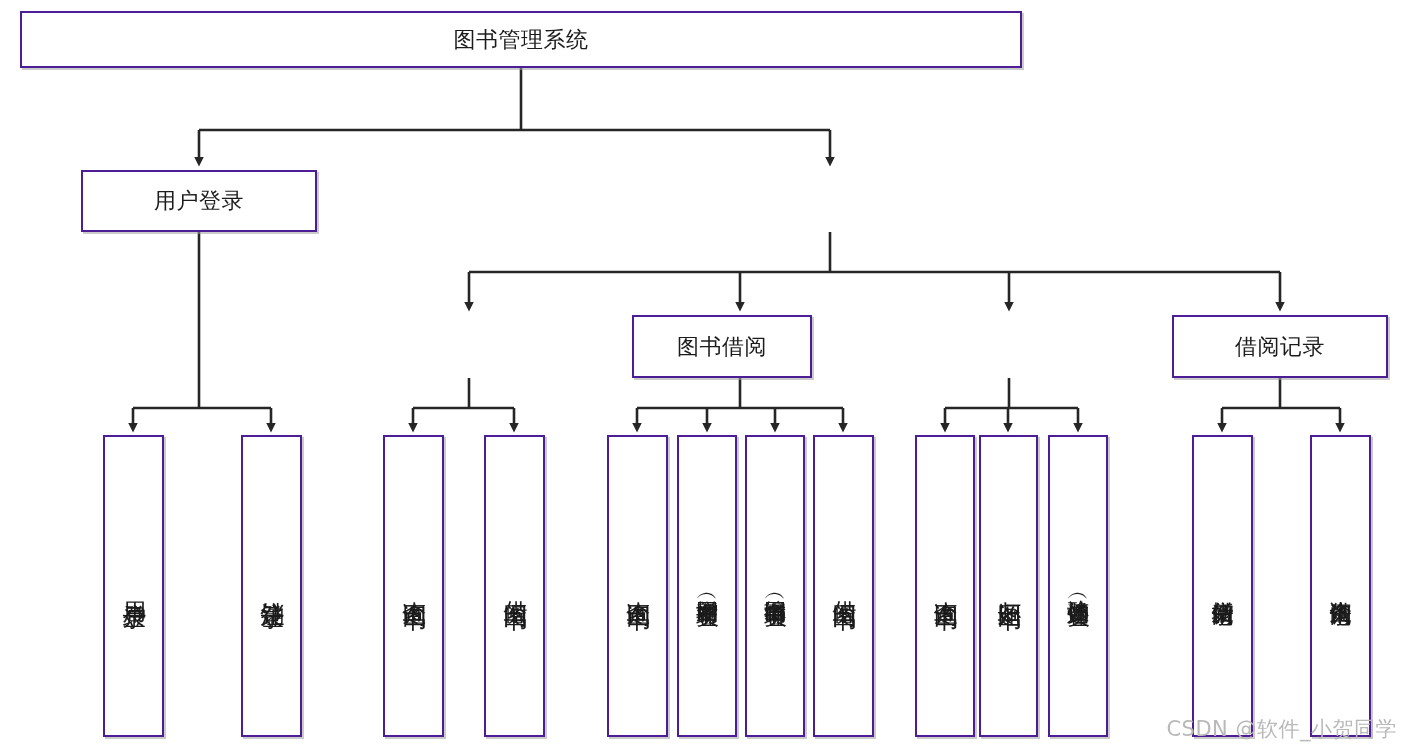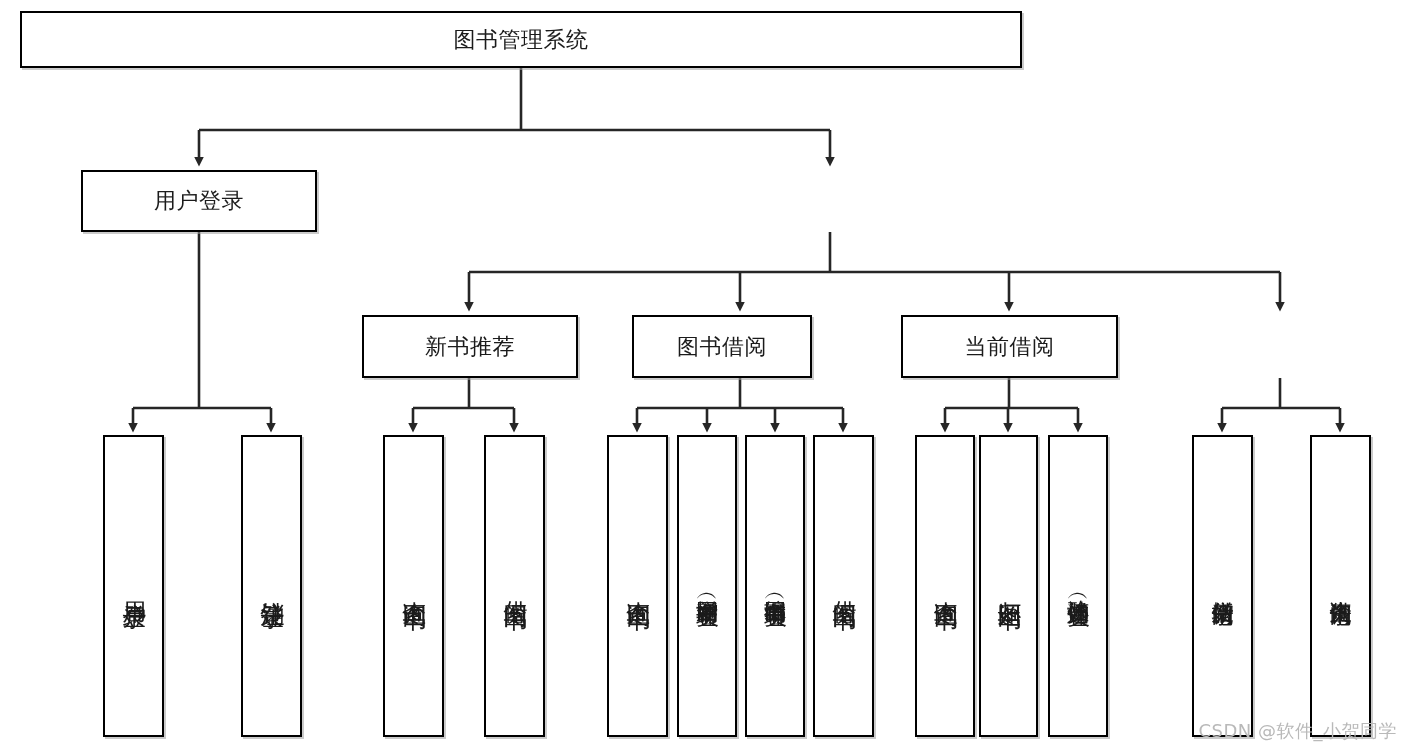--- a/index.html
+++ b/index.html
@@ -10,21 +10,21 @@
     font-family:"DejaVu Sans","Liberation Sans",sans-serif;
     overflow:hidden;
   }
   #diagram{position:relative;width:1405px;height:747px;}
   #edges{position:absolute;left:0;top:0;width:1405px;height:747px;}
 
   .node{
     position:absolute;
     box-sizing:border-box;
     background:#ffffff;
-    border:2px solid #000000;
+    border:2px solid #4c1d95;
     box-shadow:2px 2px 0 0 rgba(160,160,160,0.55);
     display:flex;
     align-items:center;
     justify-content:center;
     color:#1b1b1b;
   }
   .node .lbl{
     display:block;
     text-align:center;
     line-height:1.25;
@@ -46,21 +46,21 @@
     letter-spacing:2px;
     white-space:nowrap;
     max-height:286px;
   }
   .v-node.tight .lbl{font-size:22px;letter-spacing:1px;line-height:1.12;}
 
   #watermark{
     position:absolute;
     right:8px;
     bottom:4px;
-    font-size:18px;
+    font-size:21px;
     color:#b9b9b9;
     letter-spacing:0.5px;
     white-space:nowrap;
     pointer-events:none;
   }
 </style>
 </head>
 <body>
 
 <div id="diagram">
@@ -117,32 +117,29 @@
 
   <div class="node h-node root" style="left:20px;top:11px;width:1002px;height:57px;">
     <span class="lbl">图书管理系统</span>
   </div>
 
   <div class="node h-node" style="left:81px;top:170px;width:236px;height:62px;">
     <span class="lbl">用户登录</span>
   </div>
 
 
-  <div class="node h-node" style="left:362px;top:315px;width:216px;height:63px;">
-    <span class="lbl">新书推荐</span>
-  </div>
 
   <div class="node h-node" style="left:632px;top:315px;width:180px;height:63px;">
     <span class="lbl">图书借阅</span>
   </div>
 
-  <div class="node h-node" style="left:901px;top:315px;width:217px;height:63px;">
-    <span class="lbl">当前借阅</span>
+
+  <div class="node h-node" style="left:1172px;top:315px;width:216px;height:63px;">
+    <span class="lbl">借阅记录</span>
   </div>
-
 
   <div class="node v-node" style="left:103px;top:435px;width:61px;height:302px;">
     <span class="lbl">用户登录</span>
   </div>
 
   <div class="node v-node" style="left:241px;top:435px;width:61px;height:302px;">
     <span class="lbl">注销登录</span>
   </div>
 
   <div class="node v-node" style="left:383px;top:435px;width:61px;height:302px;">

